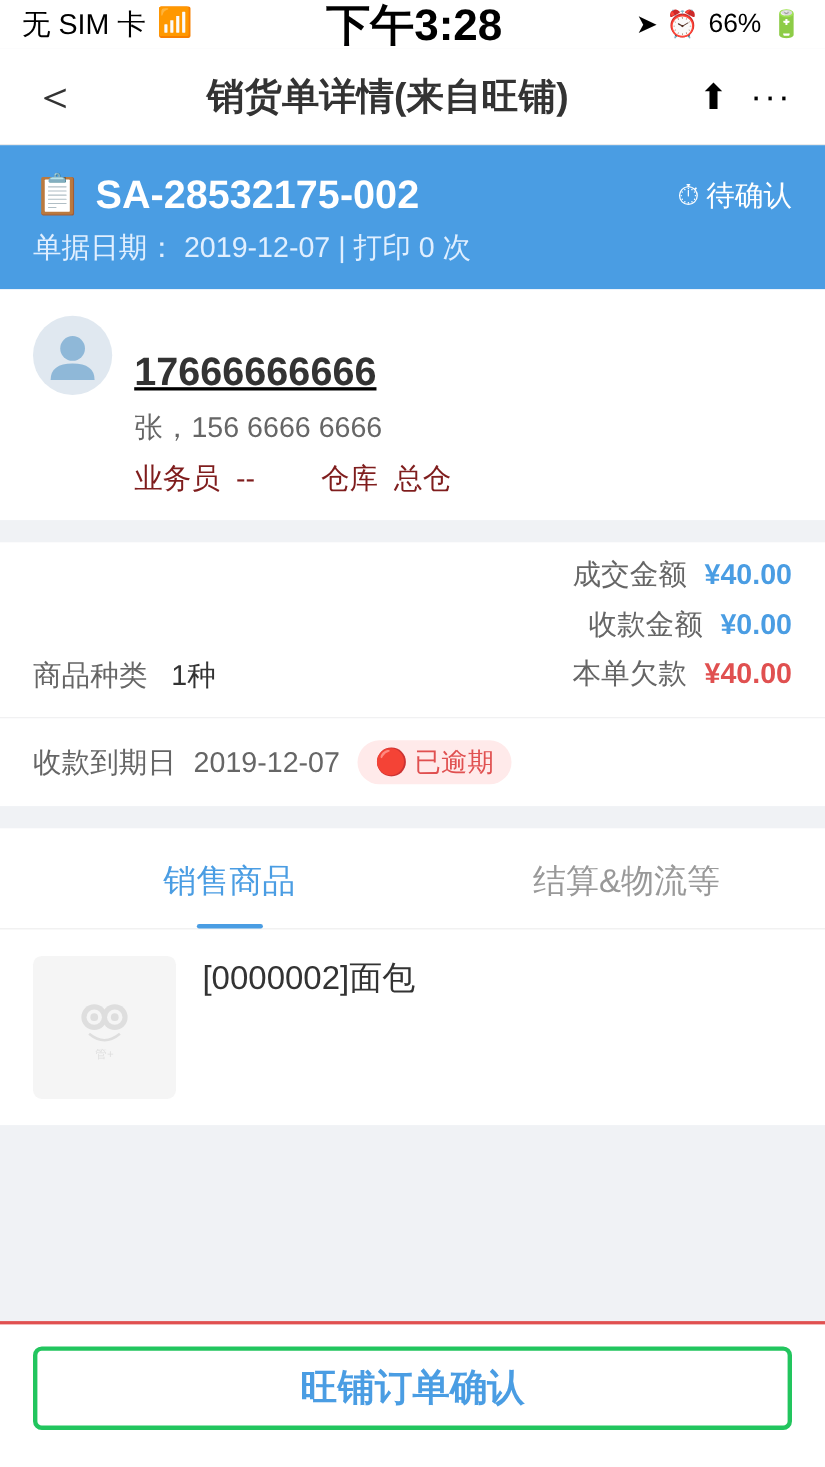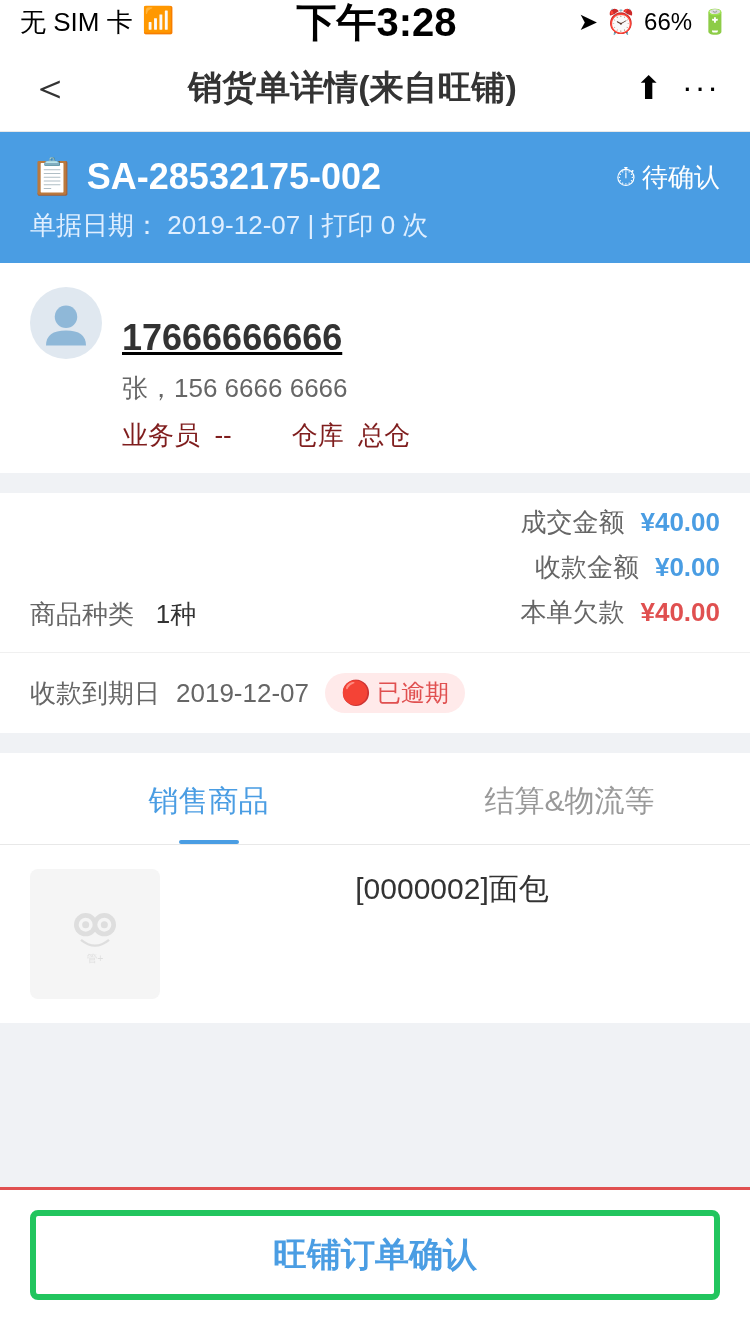--- a/index.html
+++ b/index.html
@@ -226,21 +226,20 @@
     }
 
     
     .product-section {
       background: #fff;
       padding: 24px 30px;
       display: flex;
       align-items: flex-start;
       gap: 24px;
       margin-top: 0;
-      text-align: center;
     }
     .product-thumb {
       width: 130px;
       height: 130px;
       background: #f5f5f5;
       border-radius: 8px;
       display: flex;
       align-items: center;
       justify-content: center;
       flex-shrink: 0;
@@ -273,22 +272,22 @@
       position: fixed;
       bottom: 0;
       left: 0;
       width: 750px;
       background: #fff;
       padding: 20px 30px 34px 30px;
       border-top: 3px solid #e05050;
     }
     .confirm-button {
       width: 100%;
-      height: 90px;
-      border: 6px solid #22c55e;
+      height: 76px;
+      border: 4px solid #22c55e;
       background: #fff;
       color: #4a9de3;
       font-size: 34px;
       font-weight: 600;
       border-radius: 8px;
       cursor: pointer;
       display: flex;
       align-items: center;
       justify-content: center;
     }

